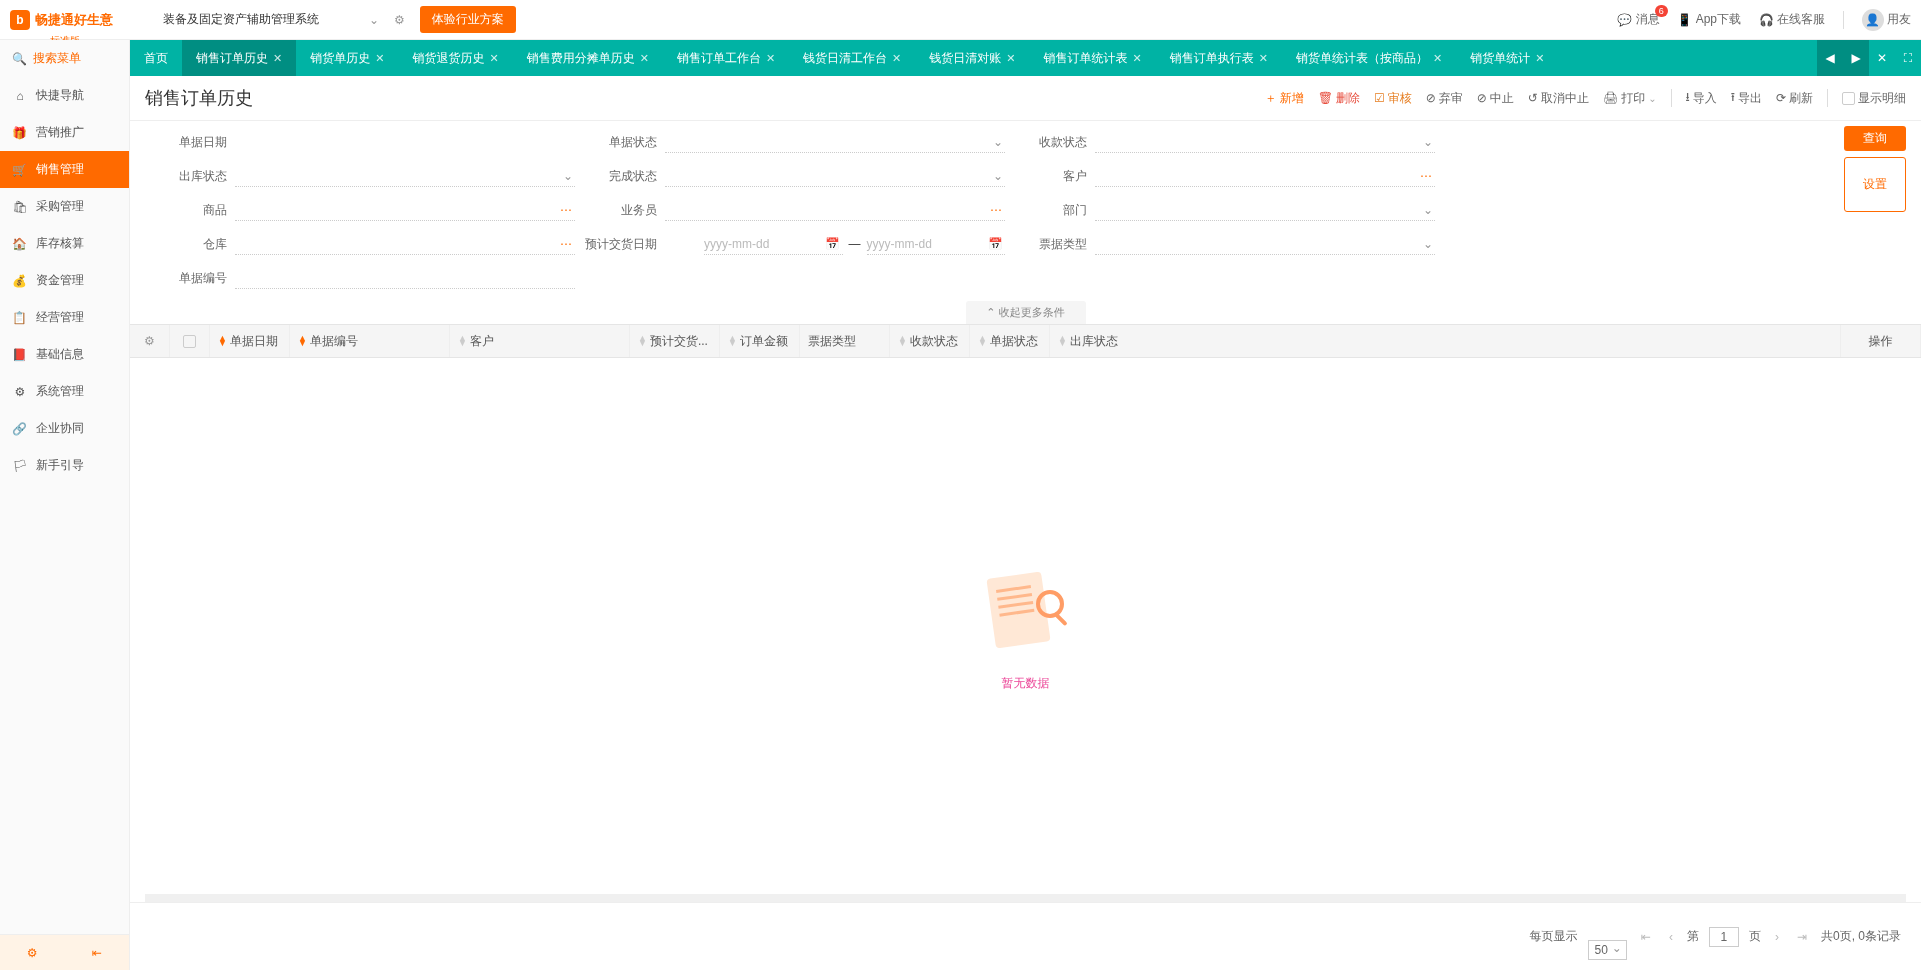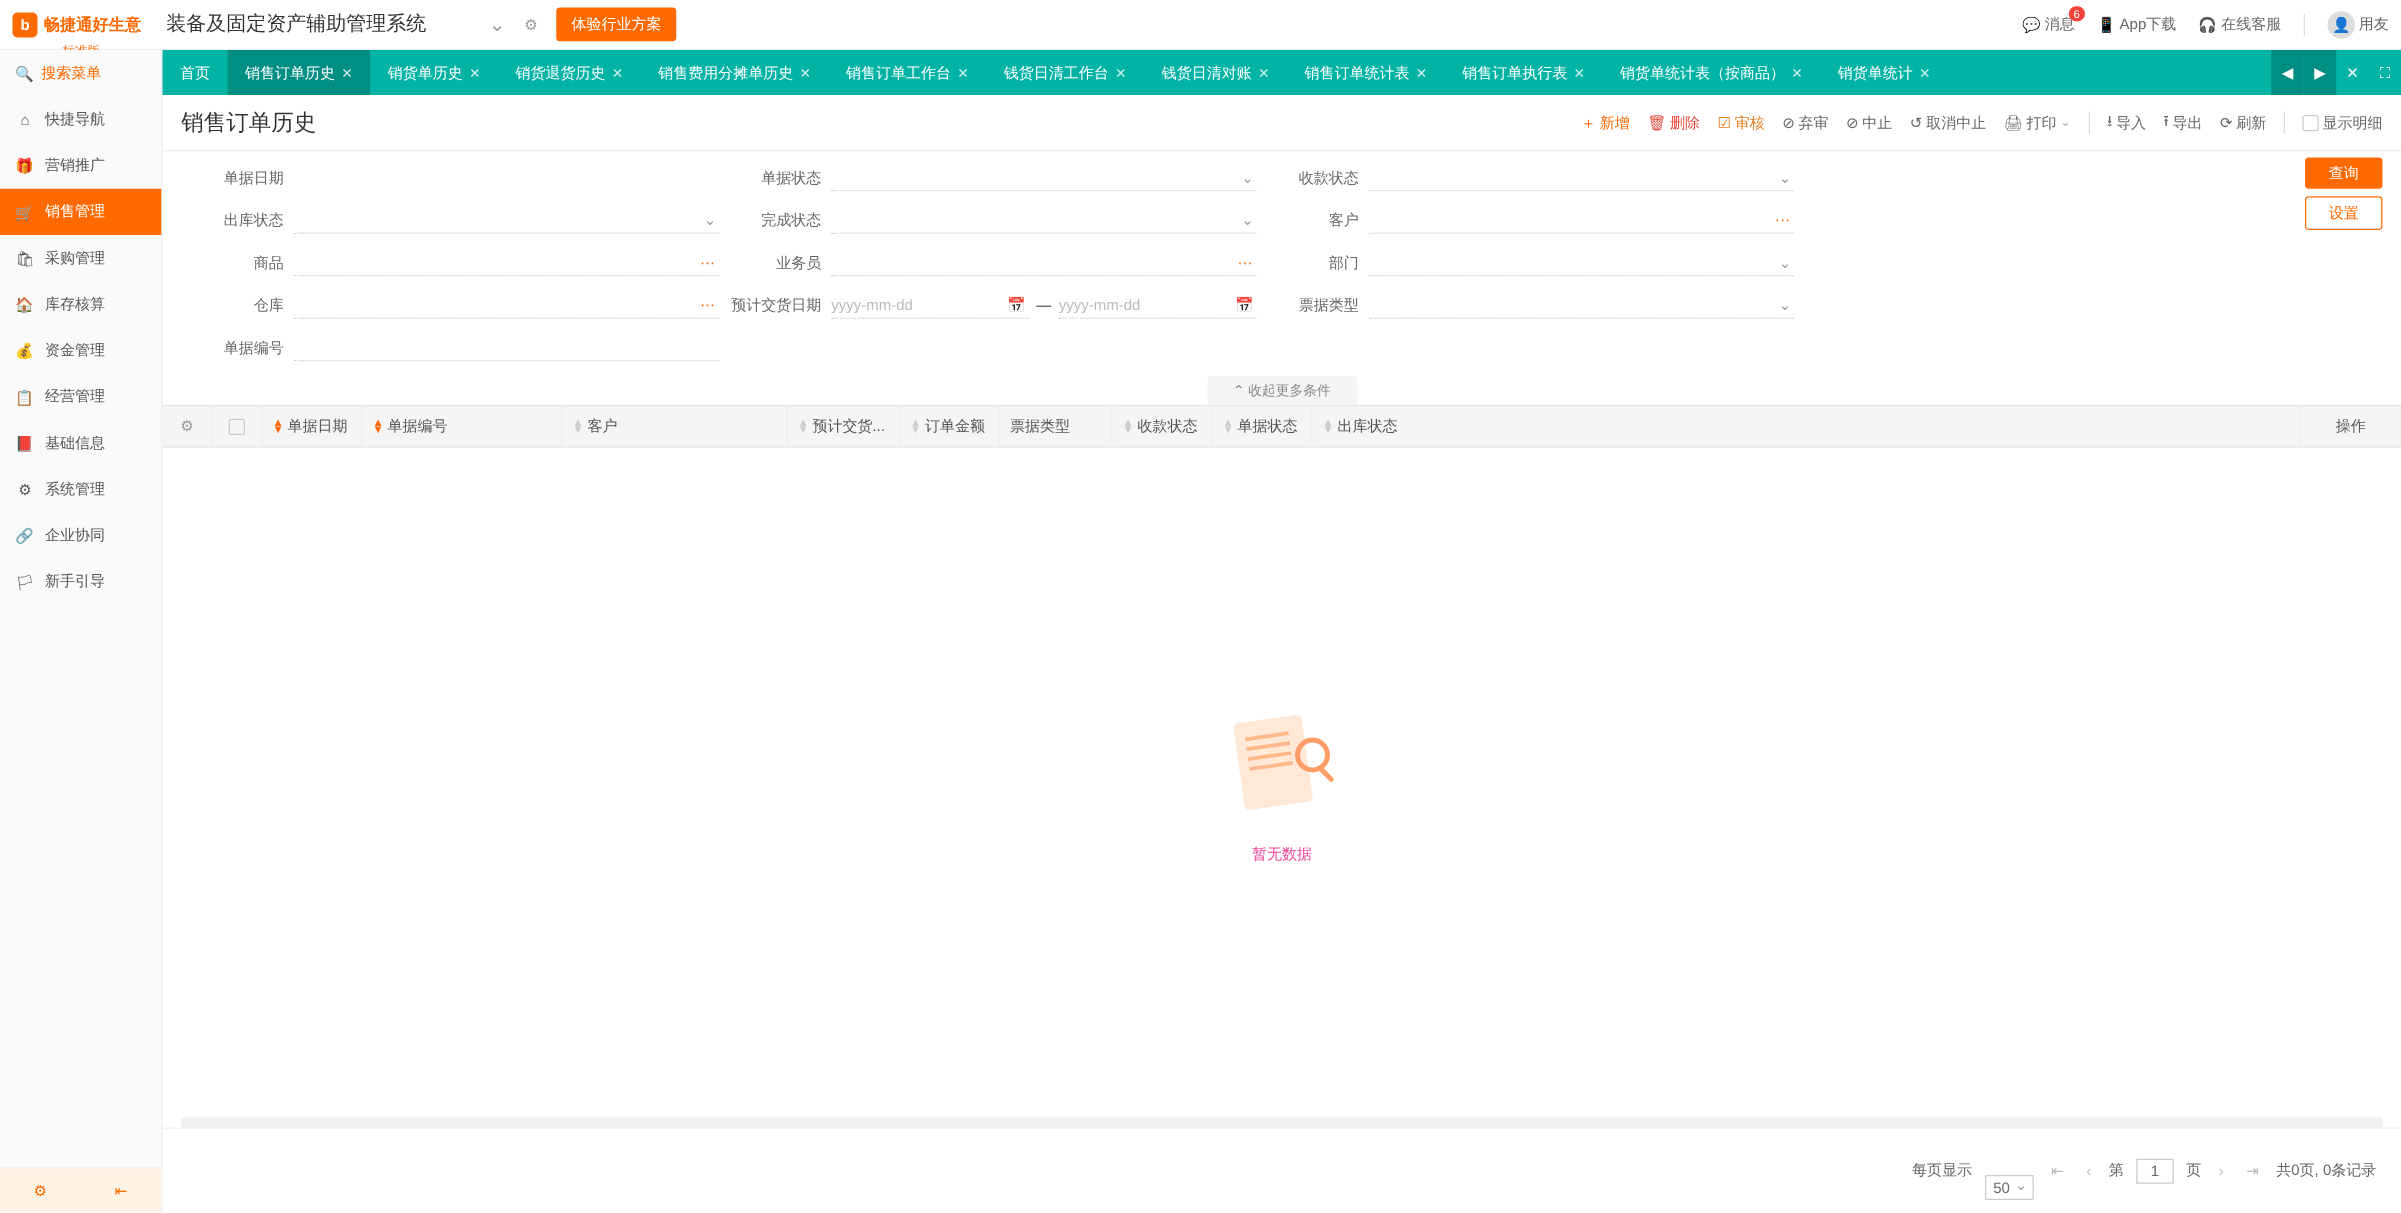--- a/index.html
+++ b/index.html
@@ -3,21 +3,21 @@
 <meta charset="utf-8">
 <style>
 * { box-sizing: border-box; margin: 0; padding: 0; }
 body { font-family: "Microsoft YaHei", Arial, sans-serif; font-size: 12px; color: #333; background: #fff; overflow: hidden; }
 .app { display: flex; flex-direction: column; height: 970px; width: 1921px; }
 .topbar { display: flex; align-items: center; height: 40px; border-bottom: 1px solid #eee; padding: 0 10px; }
 .logo-area { display: flex; align-items: center; width: 120px; }
 .logo-icon { width: 20px; height: 20px; background: #ff6a00; border-radius: 4px; display: flex; align-items: center; justify-content: center; color: #fff; font-weight: bold; }
 .logo-text { margin-left: 5px; color: #ff6a00; font-weight: bold; font-size: 13px; }
 .logo-sub { color: #ff6a00; font-size: 10px; position: absolute; top: 24px; left: 40px; }
-.sys-select { margin-left: 3px; display: flex; align-items: center; color: #333; font-size: 16px; }
+.sys-select { margin-left: 33px; display: flex; align-items: center; color: #333; font-size: 12px; }
 .sys-select .chev { margin-left: 50px; color: #999; }
 .gear-top { margin-left: 15px; color: #999; cursor: pointer; }
 .orange-btn { margin-left: 15px; background: #ff6a00; color: #fff; padding: 5px 12px; border-radius: 3px; cursor: pointer; }
 .top-right { margin-left: auto; display: flex; align-items: center; gap: 18px; color: #666; }
 .top-right-item { display: flex; align-items: center; gap: 3px; cursor: pointer; position: relative; }
 .badge { position: absolute; top: -6px; right: -8px; background: #f44336; color: #fff; border-radius: 8px; font-size: 9px; padding: 0 4px; line-height: 12px; }
 .divider-v { width: 1px; height: 18px; background: #ddd; }
 .avatar { width: 22px; height: 22px; background: #ddd; border-radius: 50%; display: flex; align-items: center; justify-content: center; color: #fff; }
 .body-row { display: flex; flex: 1; min-height: 0; }
 .sidebar { width: 130px; background: #fafafa; border-right: 1px solid #eee; display: flex; flex-direction: column; position: relative; }
@@ -52,26 +52,26 @@
 .filter-cell.c2 { width: 430px; }
 .filter-cell.c3 { width: 430px; }
 .filter-label { width: 90px; text-align: right; color: #666; padding-right: 8px; padding-top: 3px; font-size: 12px; }
 .filter-input { flex: 1; border-bottom: 1px dotted #ccc; min-height: 22px; display: flex; align-items: center; position: relative; }
 .filter-input .chev-d { position: absolute; right: 2px; color: #999; cursor: pointer; }
 .filter-input .dots { position: absolute; right: 2px; color: #ff6a00; cursor: pointer; letter-spacing: 1px; }
 .date-pills { display: flex; gap: 4px; flex-wrap: wrap; align-items: center; }
 .date-pill { cursor: pointer; color: #666; padding: 1px 5px; }
 .date-pill.active { background: #ff6a00; color: #fff; border-radius: 8px; padding: 1px 8px; }
 .date-range { color: #999; font-size: 11px; margin-top: 2px; }
-.date-inputs { display: flex; align-items: center; gap: 6px; flex: 1; }
+.date-inputs { display: flex; align-items: center; gap: 6px; flex: 1; margin-left: 39px; }
 .date-box { flex: 1; border-bottom: 1px dotted #ccc; position: relative; min-height: 22px; color: #bbb; display:flex; align-items:center; }
 .date-box .cal { position: absolute; right: 2px; color: #ff6a00; }
 .filter-actions { position: absolute; right: 15px; top: 5px; display: flex; flex-direction: column; gap: 6px; }
 .btn-primary { background: #ff6a00; color: #fff; padding: 4px 18px; border-radius: 3px; cursor: pointer; text-align: center; }
-.btn-outline { border: 1px solid #ff6a00; color: #ff6a00; padding: 4px 18px; border-radius: 3px; cursor: pointer; text-align: center; }
+.btn-outline { border: 1px solid #ff6a00; color: #ff6a00; padding: 18px 18px; border-radius: 3px; cursor: pointer; text-align: center; }
 .collapse-bar { text-align: center; padding: 4px 0; color: #888; font-size: 11px; cursor: pointer; background: #f5f5f5; width: 120px; margin: 0 auto; border-radius: 3px 3px 0 0; }
 .table-head { display: flex; background: #f5f5f5; border-top: 1px solid #e5e5e5; border-bottom: 1px solid #e5e5e5; height: 34px; align-items: center; font-size: 12px; color: #555; }
 .th { display: flex; align-items: center; padding: 0 8px; border-right: 1px solid #eee; height: 100%; }
 .th .sort { color: #ccc; font-size: 9px; margin-right: 3px; display: flex; flex-direction: column; line-height: 5px; }
 .th .sort.orange { color: #ff6a00; }
 .th-gear { width: 40px; justify-content: center; color: #999; }
 .th-check { width: 40px; justify-content: center; }
 .empty-area { flex: 1; display: flex; flex-direction: column; align-items: center; justify-content: center; color: #ec4899; }
 .empty-img { width: 100px; height: 100px; position: relative; margin-bottom: 15px; }
 .paper { position: absolute; width: 55px; height: 70px; background: #ffe8d6; border-radius: 4px; left: 15px; top: 15px; transform: rotate(-8deg); }

